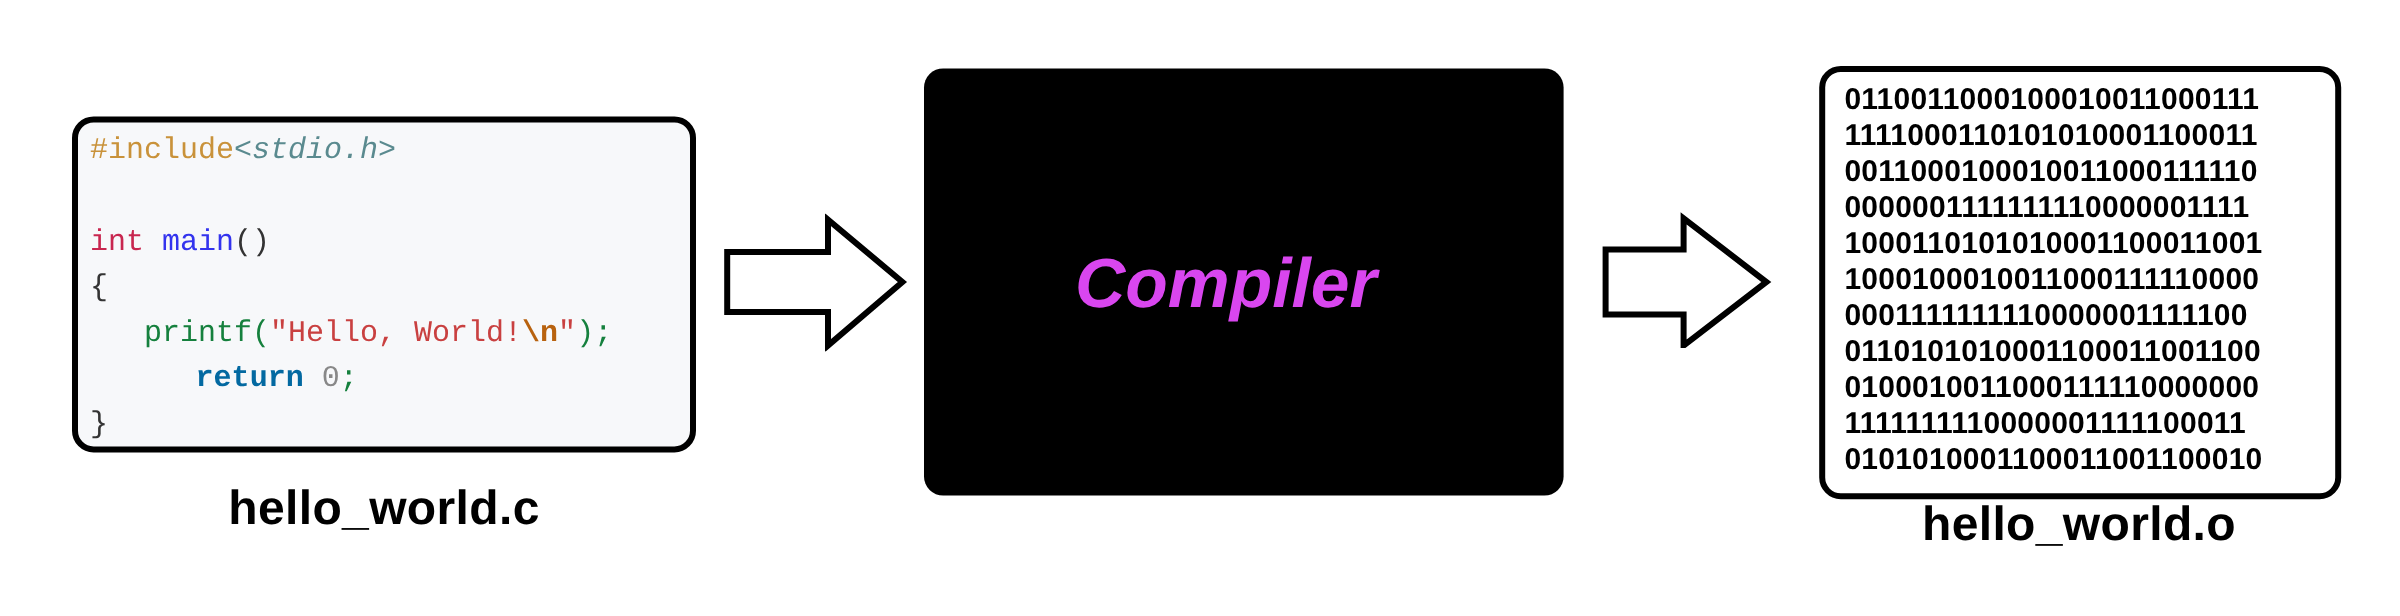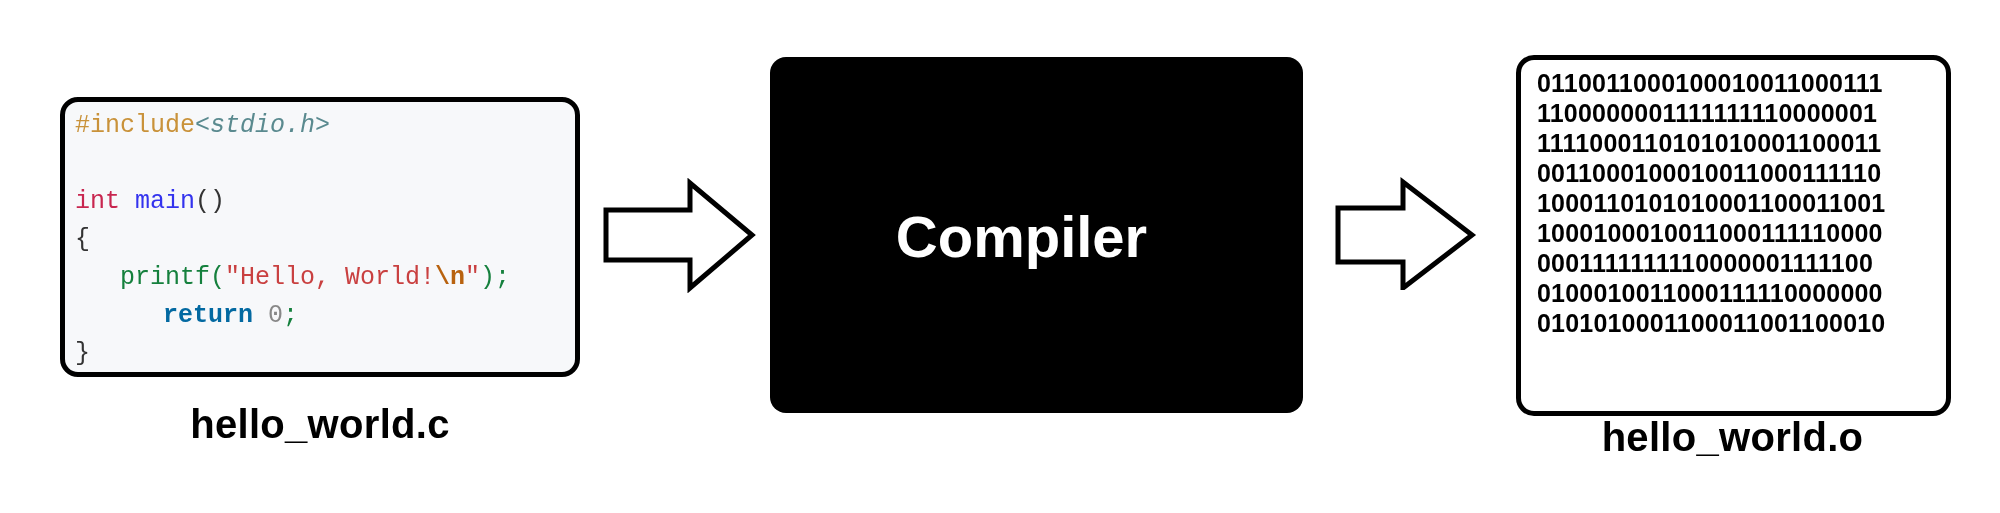--- a/index.html
+++ b/index.html
@@ -71,26 +71,27 @@
       top: 57px;
       width: 533px;
       height: 356px;
       background: #000;
       border-radius: 16px;
       display: flex;
       align-items: center;
       justify-content: center;
     }
     .compiler-label {
-      color: #ffffff;
+      color: #d946ef;
       font-family: "Liberation Sans", sans-serif;
       font-size: 58px;
       font-weight: bold;
       margin-top: 2px;
       margin-left: -30px;
+      font-style: italic;
     }
 
     
     .binary-box {
       position: absolute;
       left: 1516px;
       top: 55px;
       width: 435px;
       height: 361px;
       box-sizing: border-box;
@@ -123,22 +124,24 @@
 <div class="compiler-box">
   <span class="compiler-label">Compiler</span>
 </div>
 
 <svg class="arrow arrow-2" viewBox="0 0 150 115">
   <polygon points="5,33 70,33 70,7 139,60 70,113 70,87 5,87" fill="#fff" stroke="#000" stroke-width="5" stroke-linejoin="miter"></polygon>
 </svg>
 
 <div class="binary-box" id="binary-box">
     <div class="binary-line">0110011000100010011000111</div>
-    <div class="binary-line">1100000001111111110000001</div>
     <div class="binary-line">1111000110101010001100011</div>
     <div class="binary-line">0011000100010011000111110</div>
+    <div class="binary-line">0000001111111110000001111</div>
     <div class="binary-line">1000110101010001100011001</div>
     <div class="binary-line">1000100010011000111110000</div>
     <div class="binary-line">0001111111110000001111100</div>
+    <div class="binary-line">0110101010001100011001100</div>
     <div class="binary-line">0100010011000111110000000</div>
+    <div class="binary-line">1111111110000001111100011</div>
     <div class="binary-line">0101010001100011001100010</div>
   </div>
 <div class="label label-obj">hello_world.o</div>
 
 </body></html>

